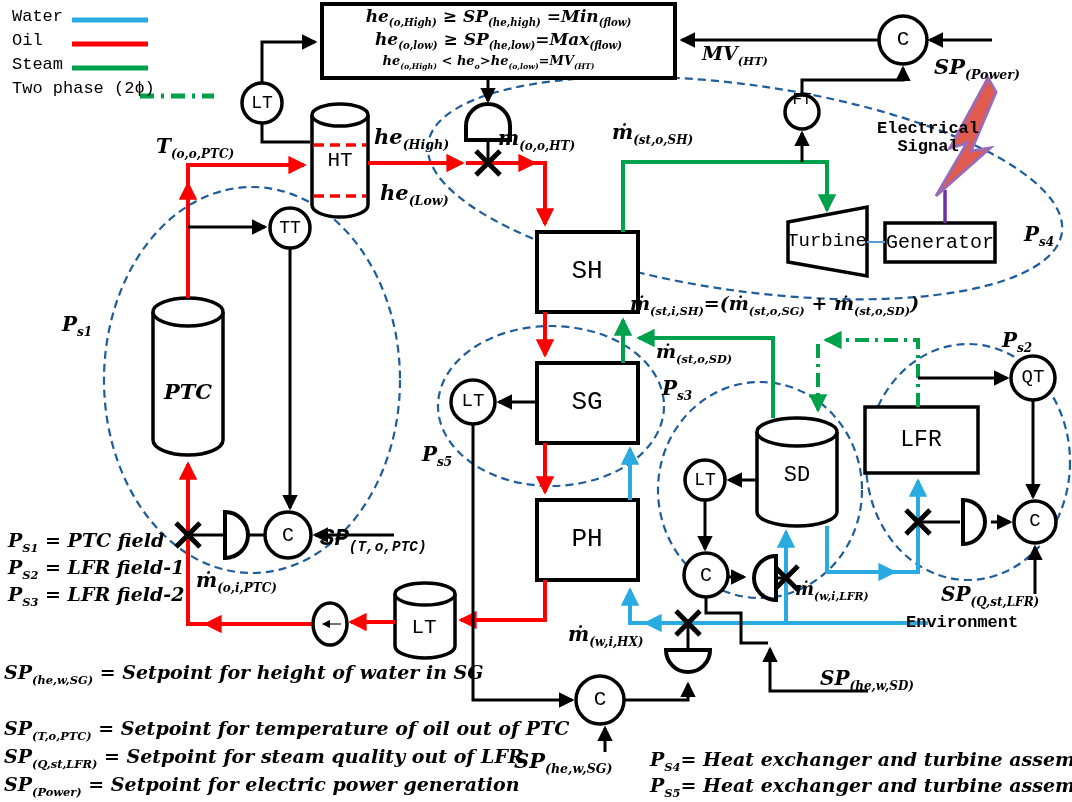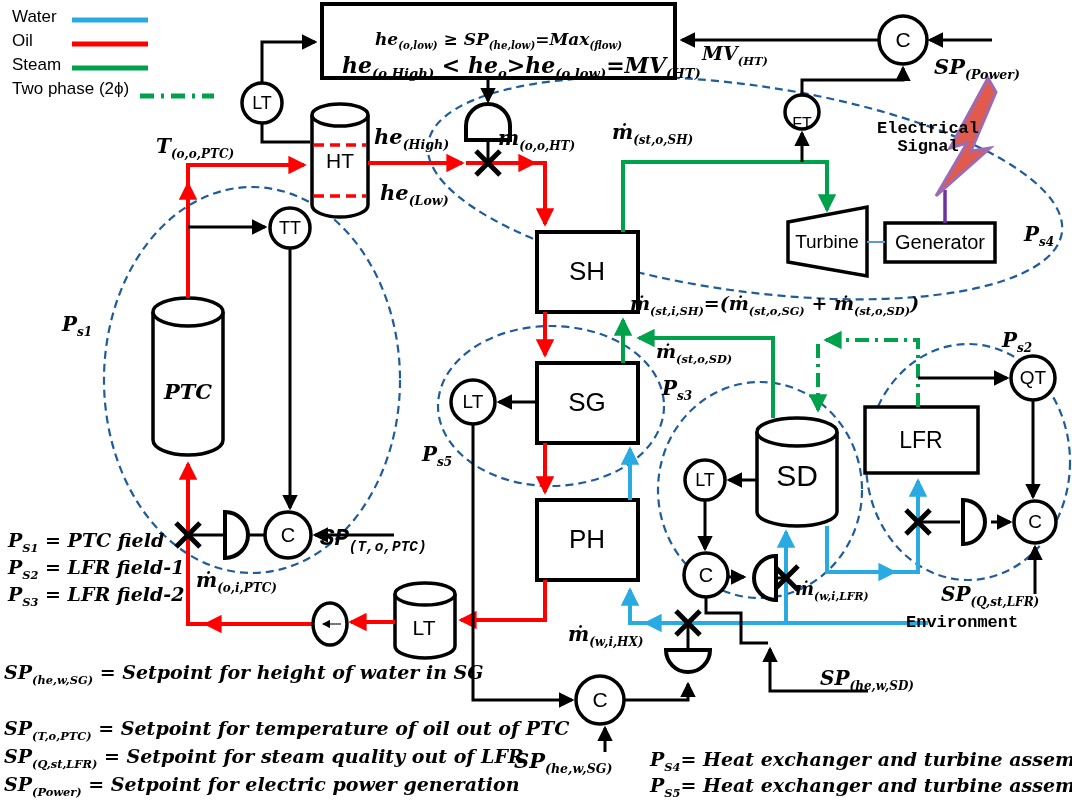--- a/index.html
+++ b/index.html
@@ -2,21 +2,21 @@
 <html><head>
 <meta charset="utf-8">
 <style>
   html,body{margin:0;padding:0;background:#fff;}
   #stage{position:relative;width:1072px;height:802px;background:#fff;overflow:hidden;
          font-family:"DejaVu Serif",serif;}
   svg{position:absolute;left:0;top:0;}
   .lbl{position:absolute;color:#000;font-family:"DejaVu Serif",serif;
        font-weight:bold;font-style:italic;white-space:nowrap;line-height:1.05;}
   .lbl sub{font-size:60%;}
-  .sans{font-family:Liberation Sans, sans-serif;font-style:normal;font-weight:normal;}
+  .sans{font-family:Liberation Mono, monospace;font-style:normal;font-weight:normal;}
   .sansb{font-family:Liberation Mono, monospace;font-style:normal;font-weight:bold;}
   .ctr{transform:translate(-50%,-50%);}
   .eqline{text-align:center;}
   .deftxt{font-weight:bold;}
 </style>
 </head>
 <body>
 
 <div id="stage">
 
@@ -205,39 +205,40 @@
     <circle cx="1033" cy="378" r="22"></circle>
     <circle cx="1035" cy="522" r="21"></circle>
   </g>
 </svg>
 
 <div class="lbl sans" style="left:12px;top:8px;font-size:17px;">Water</div>
 <div class="lbl sans" style="left:12px;top:32px;font-size:17px;">Oil</div>
 <div class="lbl sans" style="left:12px;top:56px;font-size:17px;">Steam</div>
 <div class="lbl sans" style="left:12px;top:80px;font-size:17px;">Two phase (2ϕ)</div>
 
+<div class="lbl eqline" style="left:326px;top:8px;width:345px;font-size:17px;">he<sub>(o,High)</sub> ≥ SP<sub>(he,high)</sub> =Min<sub>(flow)</sub></div>
 <div class="lbl eqline" style="left:326px;top:31px;width:345px;font-size:17px;">he<sub>(o,low)</sub> ≥ SP<sub>(he,low)</sub>=Max<sub>(flow)</sub></div>
-<div class="lbl eqline" style="left:342px;top:54px;width:345px;font-size:22px;">he<sub>(o,High)</sub> &lt; he<sub>o</sub>&gt;he<sub>(o,low)</sub>=MV<sub>(HT)</sub></div>
+<div class="lbl eqline" style="left:316px;top:54px;width:345px;font-size:13px;">he<sub>(o,High)</sub> &lt; he<sub>o</sub>&gt;he<sub>(o,low)</sub>=MV<sub>(HT)</sub></div>
 
 <div class="lbl sans ctr" style="left:340px;top:161px;font-size:21px;">HT</div>
 <div class="lbl ctr" style="left:188px;top:392px;font-size:21px;">PTC</div>
 <div class="lbl sans ctr" style="left:587px;top:272px;font-size:26px;">SH</div>
 <div class="lbl sans ctr" style="left:587px;top:403px;font-size:26px;">SG</div>
 <div class="lbl sans ctr" style="left:587px;top:540px;font-size:26px;">PH</div>
 <div class="lbl sans ctr" style="left:424px;top:628px;font-size:21px;">LT</div>
-<div class="lbl sans ctr" style="left:797px;top:476px;font-size:30px;text-align:center;">SD</div>
+<div class="lbl sans ctr" style="left:797px;top:476px;font-size:22px;text-align:center;">SD</div>
 <div class="lbl sans ctr" style="left:921px;top:440px;font-size:23px;">LFR</div>
 <div class="lbl sans ctr" style="left:827px;top:242px;font-size:19px;">Turbine</div>
 <div class="lbl sans ctr" style="left:940px;top:242px;font-size:20px;">Generator</div>
 
 <div class="lbl sans ctr" style="left:262px;top:103px;font-size:18px;">LT</div>
 <div class="lbl sans ctr" style="left:290px;top:228px;font-size:18px;">TT</div>
 <div class="lbl sans ctr" style="left:288px;top:535px;font-size:20px;">C</div>
 <div class="lbl sans ctr" style="left:903px;top:40px;font-size:21px;">C</div>
-<div class="lbl sans ctr" style="left:802px;top:124px;font-size:16px;">FT</div>
+<div class="lbl sans ctr" style="left:802px;top:100px;font-size:16px;">FT</div>
 <div class="lbl sans ctr" style="left:473px;top:402px;font-size:19px;">LT</div>
 <div class="lbl sans ctr" style="left:600px;top:700px;font-size:21px;">C</div>
 <div class="lbl sans ctr" style="left:705px;top:480px;font-size:18px;">LT</div>
 <div class="lbl sans ctr" style="left:706px;top:575px;font-size:20px;">C</div>
 <div class="lbl sans ctr" style="left:1033px;top:378px;font-size:19px;">QT</div>
 <div class="lbl sans ctr" style="left:1035px;top:522px;font-size:19px;">C</div>
 
 <div class="lbl" style="left:156px;top:136px;font-size:20px;">T<sub>(o,o,PTC)</sub></div>
 <div class="lbl" style="left:374px;top:126px;font-size:21px;">he<sub>(High)</sub></div>
 <div class="lbl" style="left:380px;top:182px;font-size:21px;">he<sub>(Low)</sub></div>

